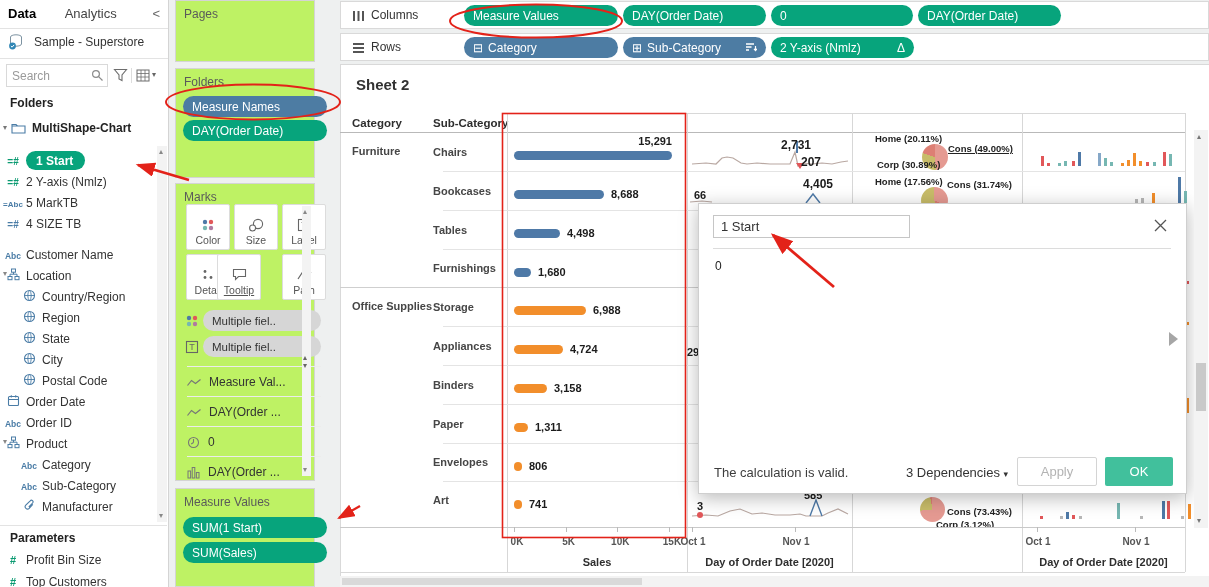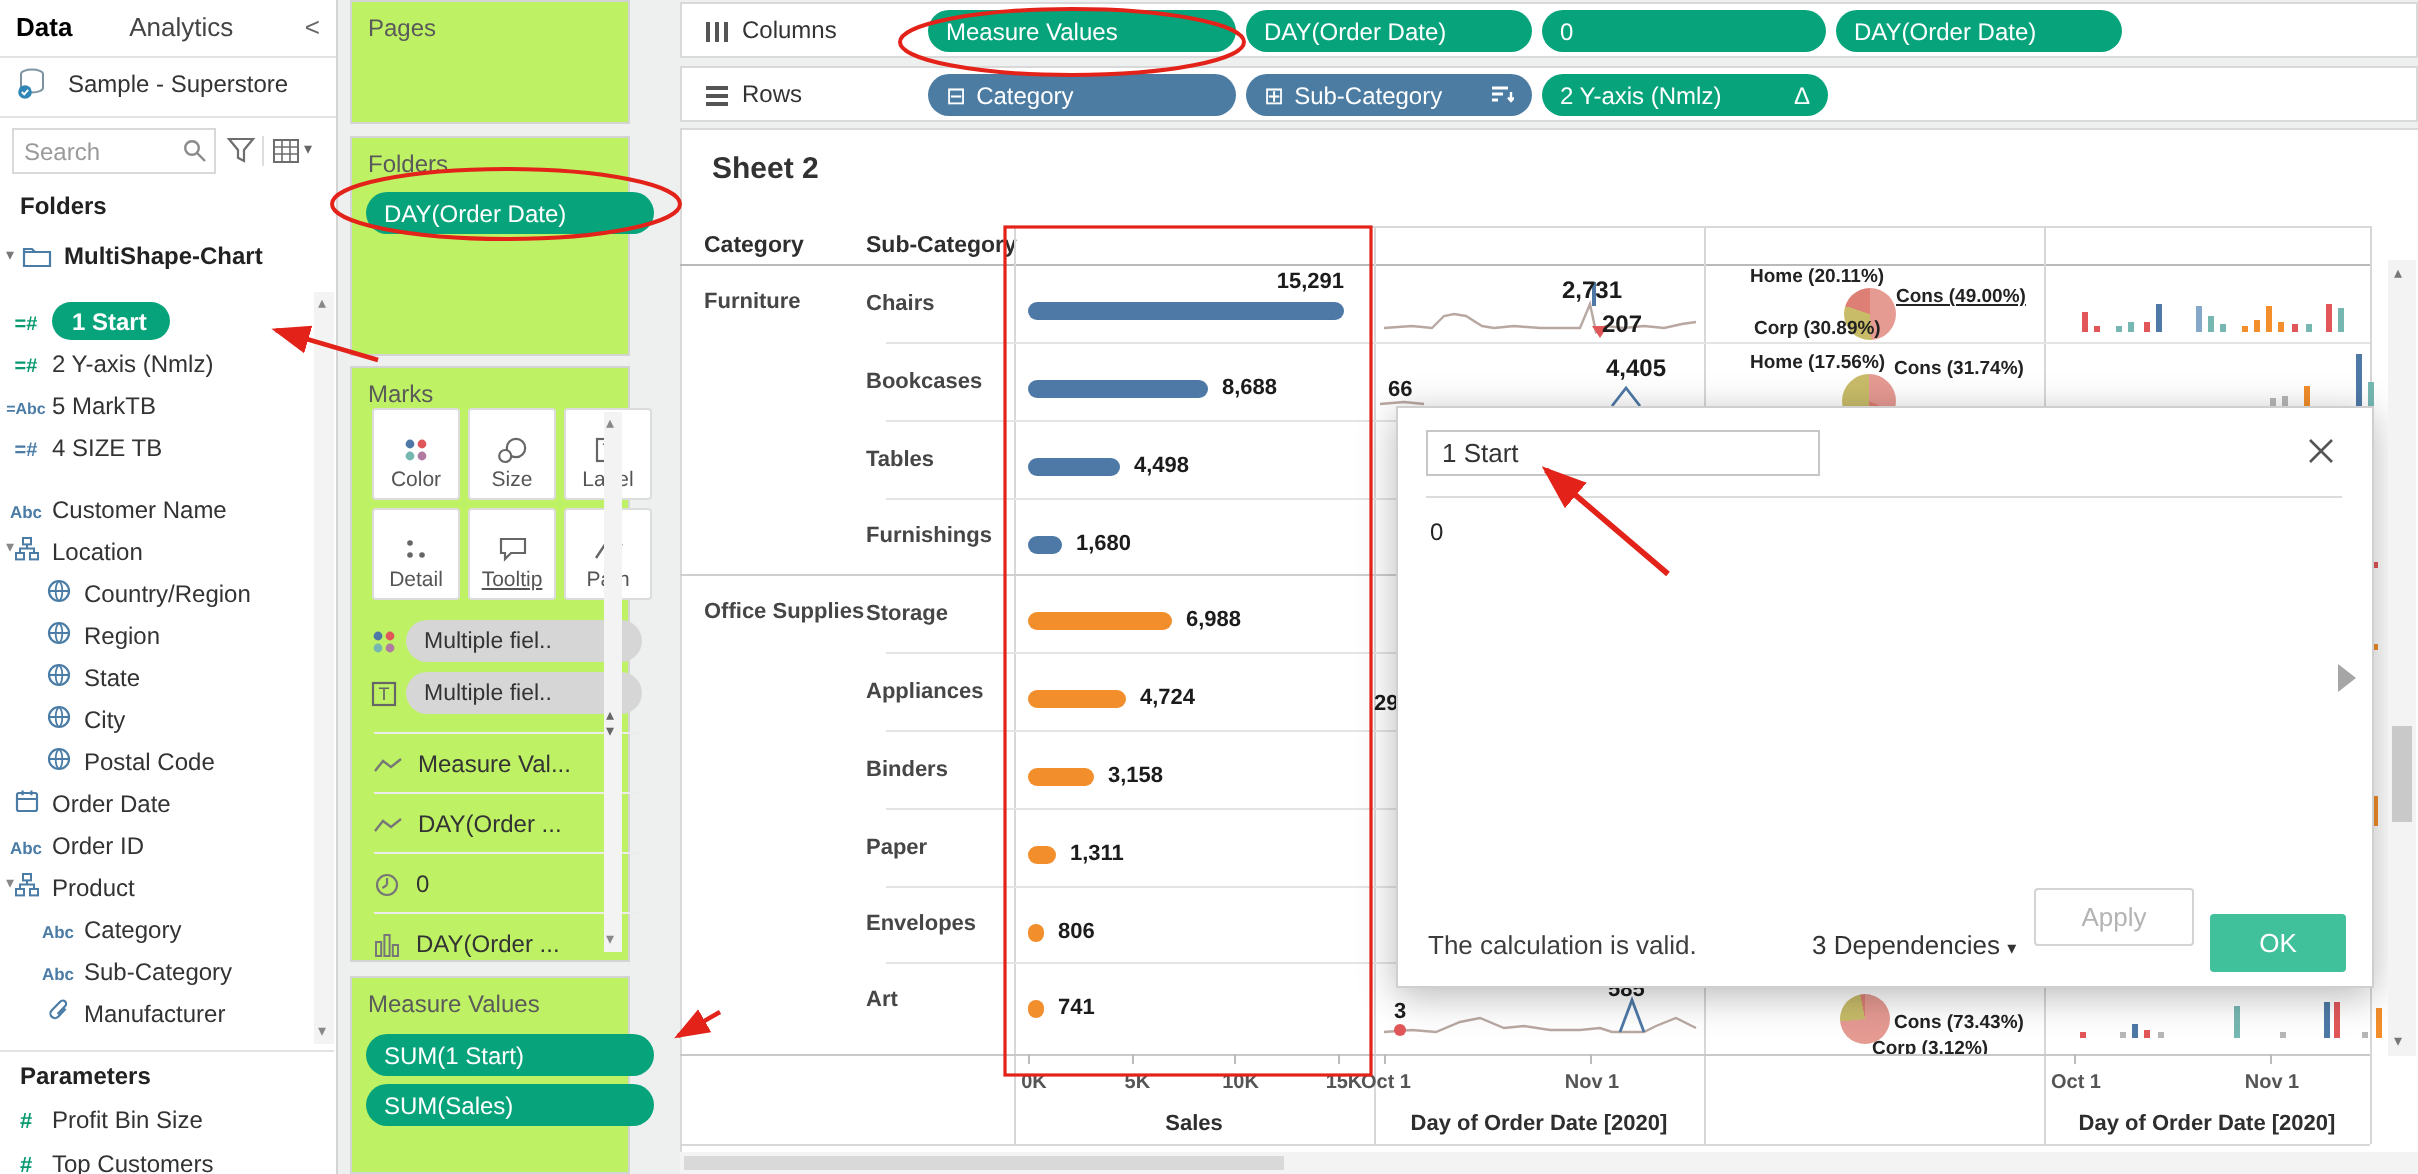--- a/index.html
+++ b/index.html
@@ -204,20 +204,21 @@
   </div>
 </div>
 
 <div class="card" style="top:0;height:62px">
   <div class="card-title">Pages</div>
 </div>
 
 <div class="card" style="top:68px;height:110px">
   <div class="card-title">Folders</div>
   <div id="filter-pills" style="padding:2px 7px">
+      <div class="pill blue" style="width: 144px; margin: 3px 0px;">Measure Names</div>
       <div class="pill green" style="width: 144px; margin: 3px 0px;">DAY(Order Date)</div>
     </div>
 </div>
 
 <div class="card" style="top:183px;height:298px">
   <div class="card-title">Marks</div>
   <div id="marks-buttons">
       <div class="mbtn" style="left: 10px; top: 20px;">
         <svg width="14" height="14" viewBox="0 0 14 14">
           <circle cx="4" cy="4" r="2.2" fill="#4e79a7"></circle>
@@ -242,21 +243,21 @@
         <span>Label</span>
       </div>
       <div class="mbtn" style="left: 10px; top: 70px;">
         <svg width="14" height="14" viewBox="0 0 14 14">
           <circle cx="4" cy="3.5" r="1.4" fill="#666"></circle>
           <circle cx="4" cy="9.5" r="1.4" fill="#666"></circle>
           <circle cx="10" cy="9.5" r="1.4" fill="#666"></circle>
         </svg>
         <span>Detail</span>
       </div>
-      <div class="mbtn" style="left: 58px; top: 70px; text-decoration: underline;">
+      <div class="mbtn" style="left: 41px; top: 70px; text-decoration: underline;">
         <svg width="15" height="14" viewBox="0 0 15 14">
           <path d="M1.5,1.5 h12 v7 h-7 l-3,3 v-3 h-2 Z" fill="none" stroke="#666" stroke-width="1.1"></path>
         </svg>
         <span>Tooltip</span>
       </div>
       <div class="mbtn" style="left: 106px; top: 70px;">
         <svg width="15" height="13" viewBox="0 0 15 13">
           <path d="M1,10 L5,4 L9,8 L14,3" fill="none" stroke="#666" stroke-width="1.2"></path>
         </svg>
         <span>Path</span>
@@ -535,21 +536,21 @@
     <path d="M2,2 L13,13 M13,2 L2,13" stroke="#555" stroke-width="1.3"></path>
   </svg>
   <div class="abs" style="left:14px;top:44px;width:458px;height:1px;background:#dcdcdc"></div>
   <div class="abs" style="left:16px;top:55px;font-size:12px;color:#222">0</div>
   <div class="abs" style="right:8px;top:128px;width:0;height:0;border-left:9px solid #a6a6a6;border-top:7px solid transparent;border-bottom:7px solid transparent"></div>
   <div class="abs" style="left:15px;top:261px;font-size:13px;color:#3d3d3d">The calculation is valid.</div>
   <div class="abs" style="left:207px;top:261px;font-size:13px;color:#333">
     <span>3 Dependencies</span>
     <span style="font-size:9px;color:#333">▾</span>
   </div>
-  <div class="btn" style="left:318px;top:240px;width:80px;border:1px solid #d4d4d4;background:#fff;color:#b3b3b3">Apply</div>
+  <div class="btn" style="left:318px;top:253px;width:80px;border:1px solid #d4d4d4;background:#fff;color:#b3b3b3">Apply</div>
   <div class="btn" style="left:406px;top:253px;width:68px;background:#41c09c;color:#fff">OK</div>
 </div>
 
 <svg id="anno">
   <defs>
     <marker id="ah" markerWidth="9" markerHeight="8" refX="7" refY="3" orient="auto">
       <path d="M0,0 L8,3 L0,6 z" fill="#e32219"></path>
     </marker>
   </defs>
   <ellipse cx="536" cy="21" rx="86" ry="16.5" fill="none" stroke="#e32219" stroke-width="2"></ellipse>

